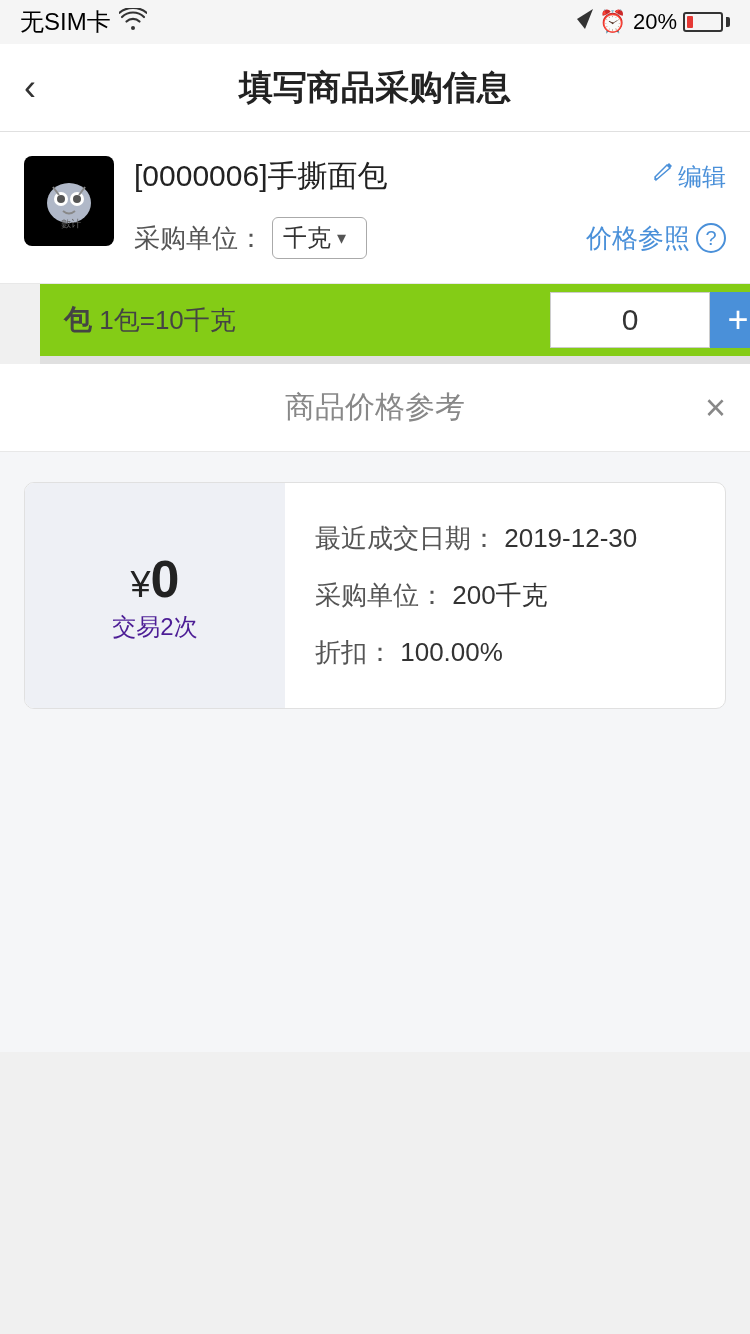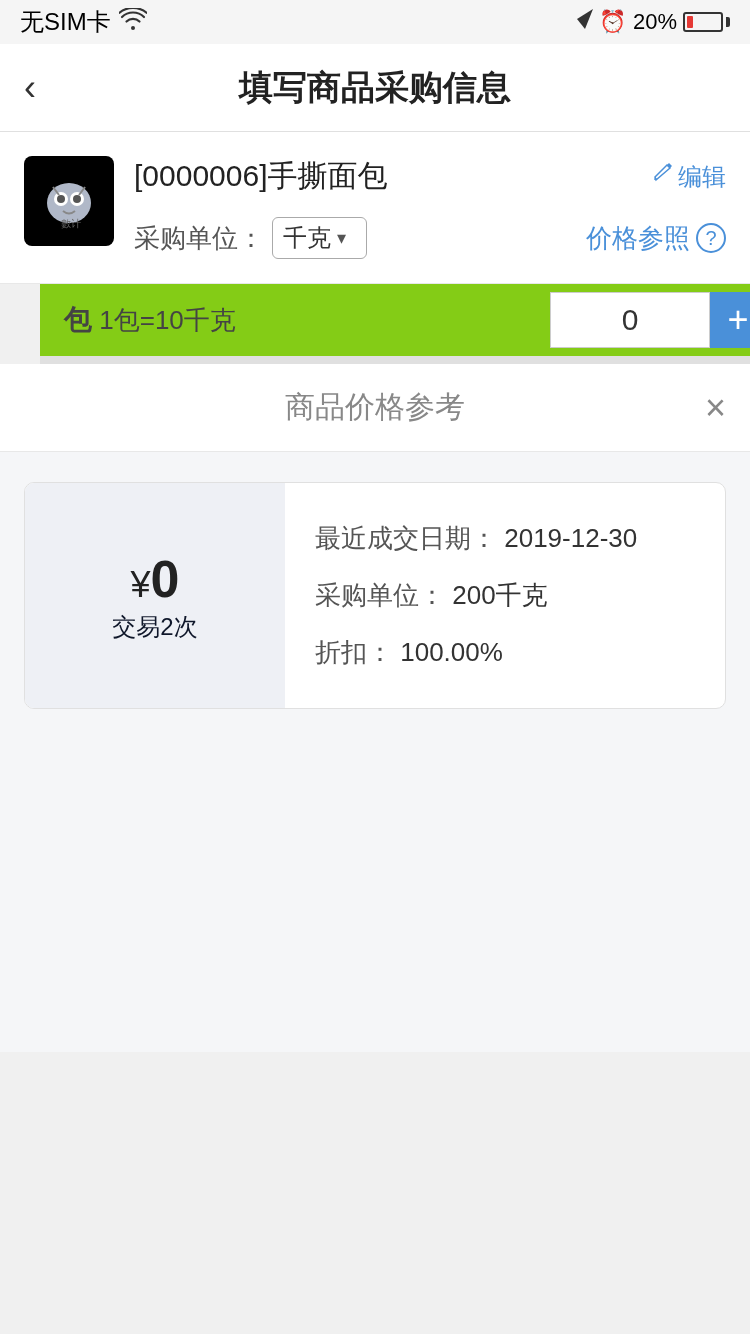--- a/index.html
+++ b/index.html
@@ -316,21 +316,21 @@
       font-size: 52px;
       font-weight: 700;
       color: #222;
     }
     .history-price .yen {
       font-size: 36px;
       font-weight: 400;
     }
     .history-trade {
       font-size: 24px;
-      color: #0f172a;
+      color: #4c1d95;
       margin-top: 2px;
     }
     .history-right {
       flex: 1;
       padding: 36px 30px;
       display: flex;
       flex-direction: column;
       gap: 18px;
       justify-content: center;
     }

